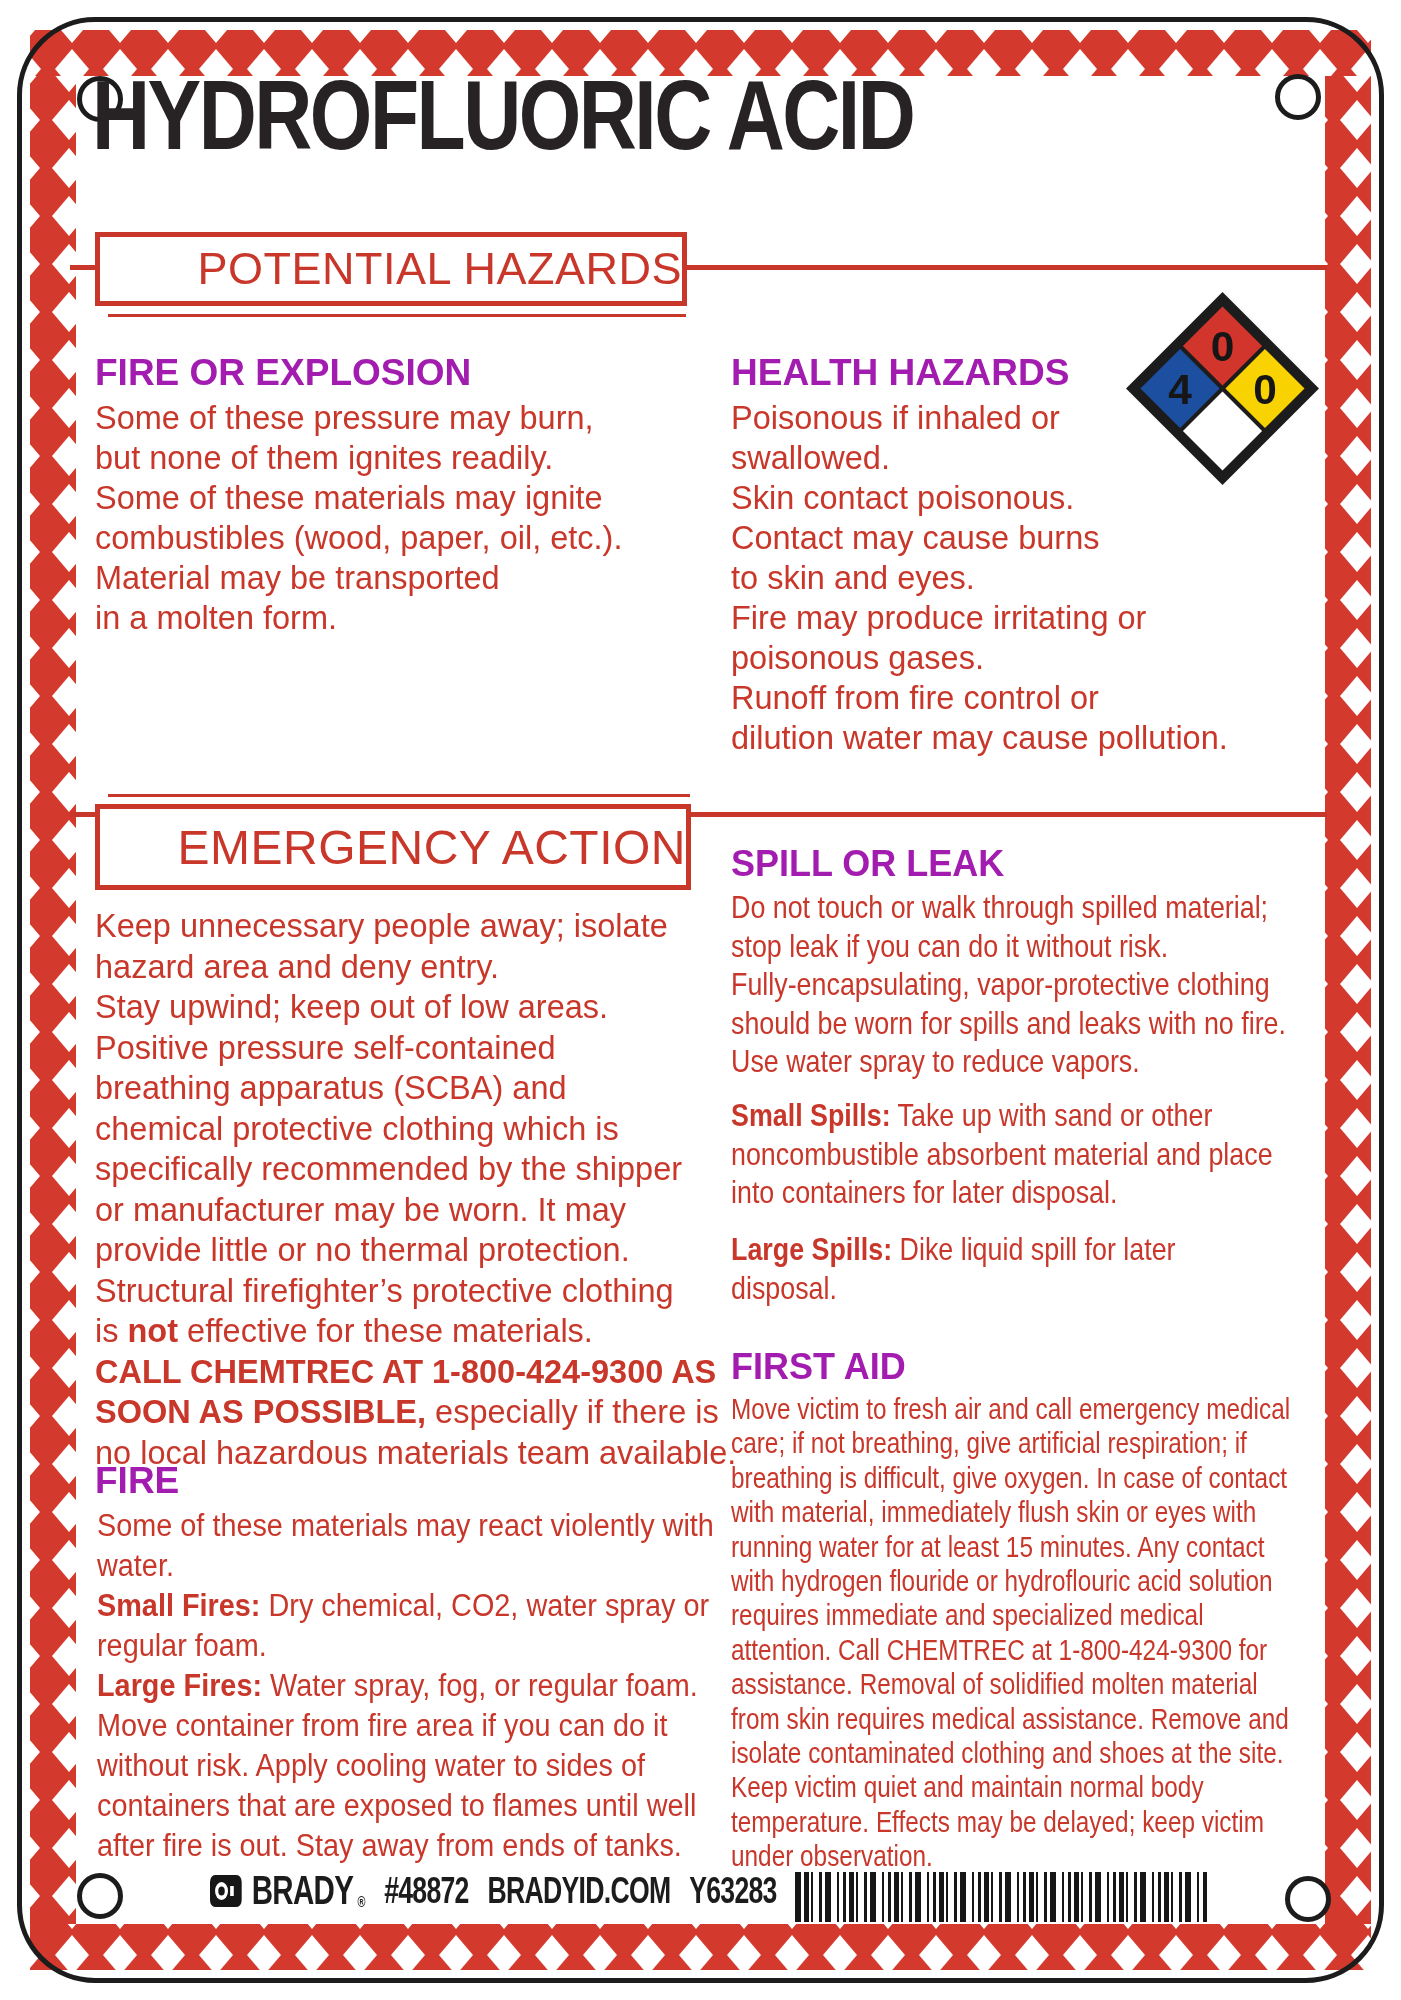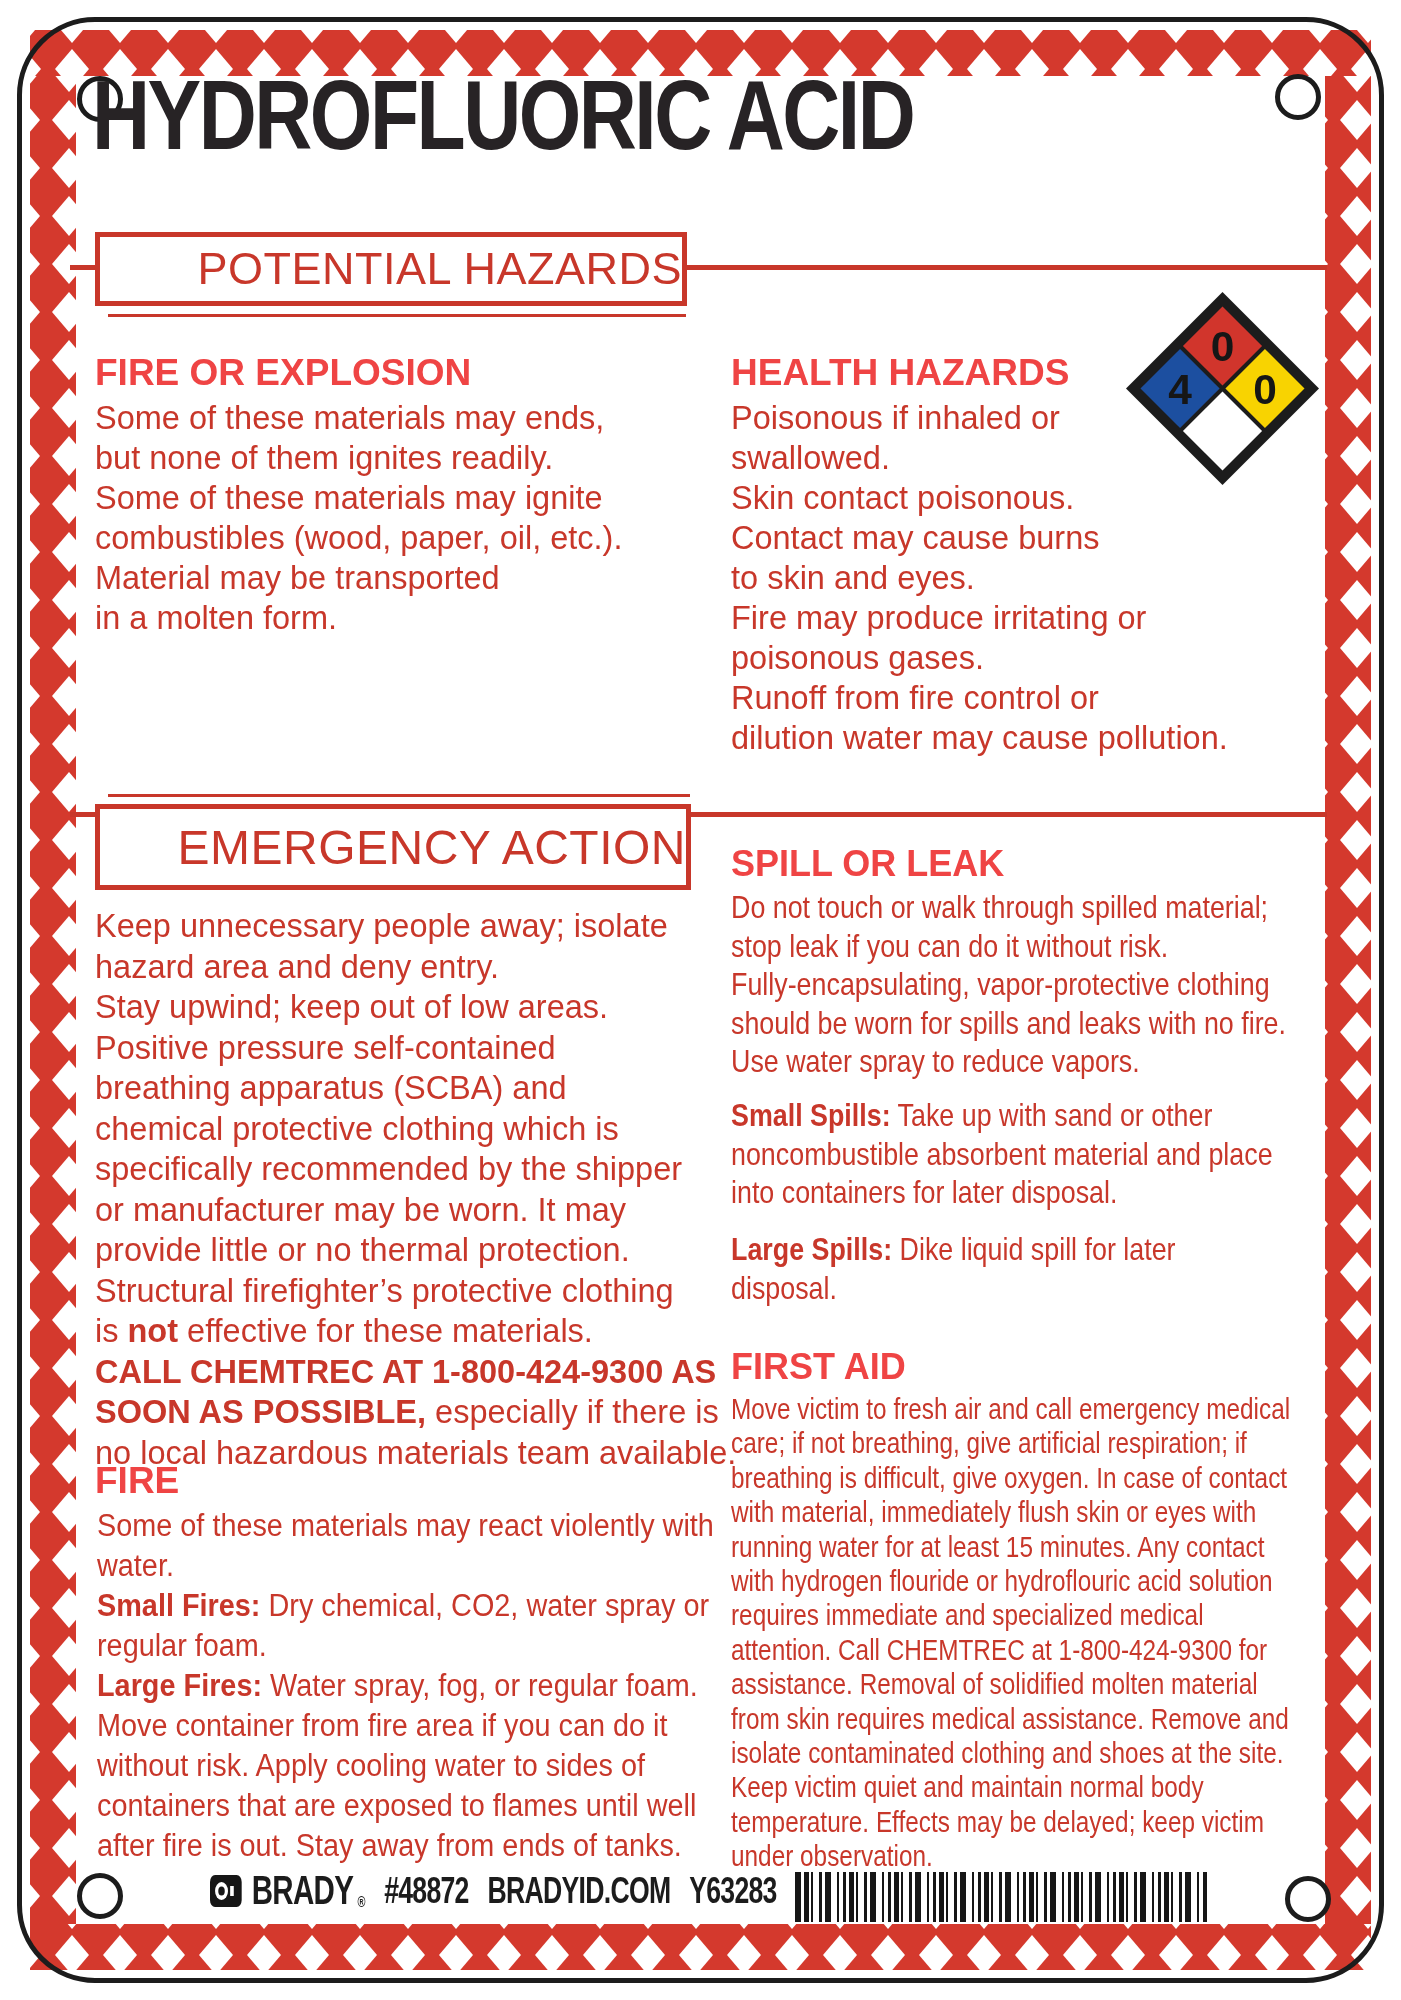--- a/index.html
+++ b/index.html
@@ -29,21 +29,21 @@
   .hdrbox.pot::after{content:"";position:absolute;left:8px;right:-4px;bottom:-16px;height:3px;background:#c8372a;}
   .hdrbox.em{left:95px;top:772px;width:596px;height:86px;font-size:48px;letter-spacing:.5px;margin-top:32px;}
   .hdrbox.em::before{content:"";position:absolute;left:8px;right:-4px;top:-15px;height:3px;background:#c8372a;}
 
   .rule{position:absolute;height:5px;background:#c8372a;}
   .rule.pl{left:70px;top:265px;width:25px;}
   .rule.pr{left:687px;top:265px;width:640px;}
   .rule.el{left:70px;top:812px;width:25px;}
   .rule.er{left:691px;top:812px;width:636px;}
 
-  .h{position:absolute;font-weight:bold;color:#ef4444;white-space:nowrap;}
+  .h{position:absolute;font-weight:bold;color:#a21caf;white-space:nowrap;}
   .h.feh{left:95px;top:352px;font-size:37px;}
   .h.hhh{left:731px;top:352px;font-size:37px;}
   .h.fih{left:95px;top:1460px;font-size:37px;}
   .h.slh{left:731px;top:843px;font-size:36px;}
   .h.fah{left:731px;top:1346px;font-size:36px;}
 
   .body{position:absolute;color:#c8372a;white-space:nowrap;}
   .body .ln{white-space:pre;}
   .feb{left:95px;top:398px;font-size:32.5px;line-height:40px;}
   .hhb{left:731px;top:398px;font-size:32.5px;line-height:40px;}
@@ -104,21 +104,21 @@
   <div class="title">HYDROFLUORIC ACID</div>
 
   <div class="rule pl"></div>
   <div class="rule pr"></div>
   <div class="hdrbox pot">
     <span>POTENTIAL HAZARDS</span>
   </div>
 
   <div class="h feh">FIRE OR EXPLOSION</div>
   <div class="body feb">
-      <div class="ln">Some of these materials may ends,</div>
+      <div class="ln">Some of these pressure may burn,</div>
       <div class="ln">but none of them ignites readily.</div>
       <div class="ln">Some of these materials may ignite</div>
       <div class="ln">combustibles (wood, paper, oil, etc.).</div>
       <div class="ln">Material may be transported</div>
       <div class="ln">in a molten form.</div>
     </div>
 
   <div class="h hhh">HEALTH HAZARDS</div>
   <div class="body hhb">
       <div class="ln">Poisonous if inhaled or</div>

